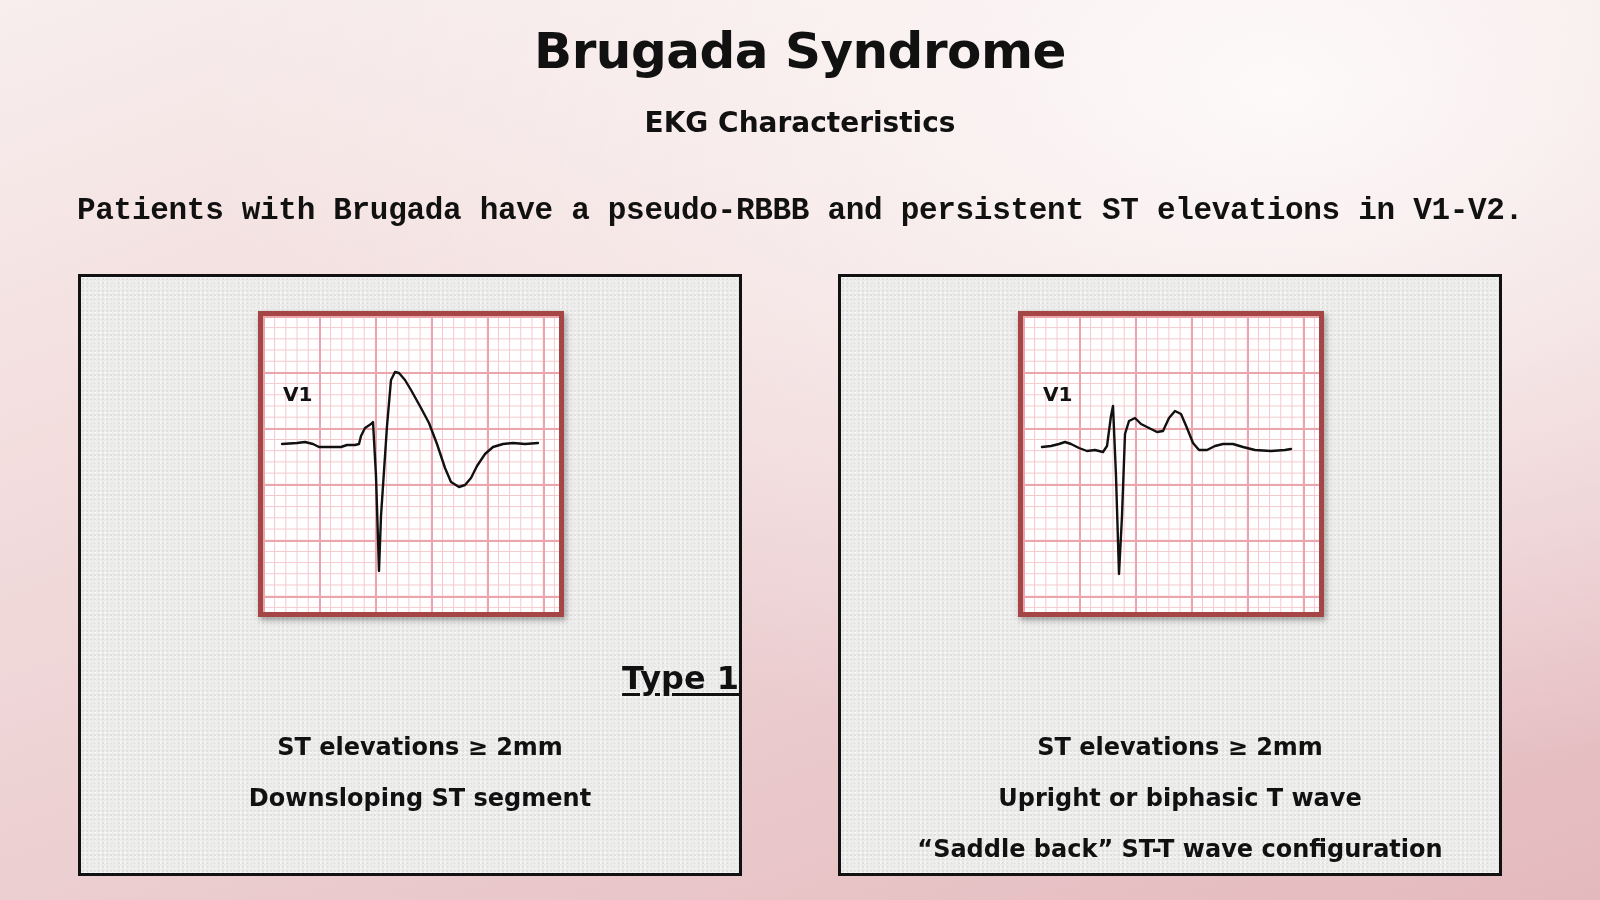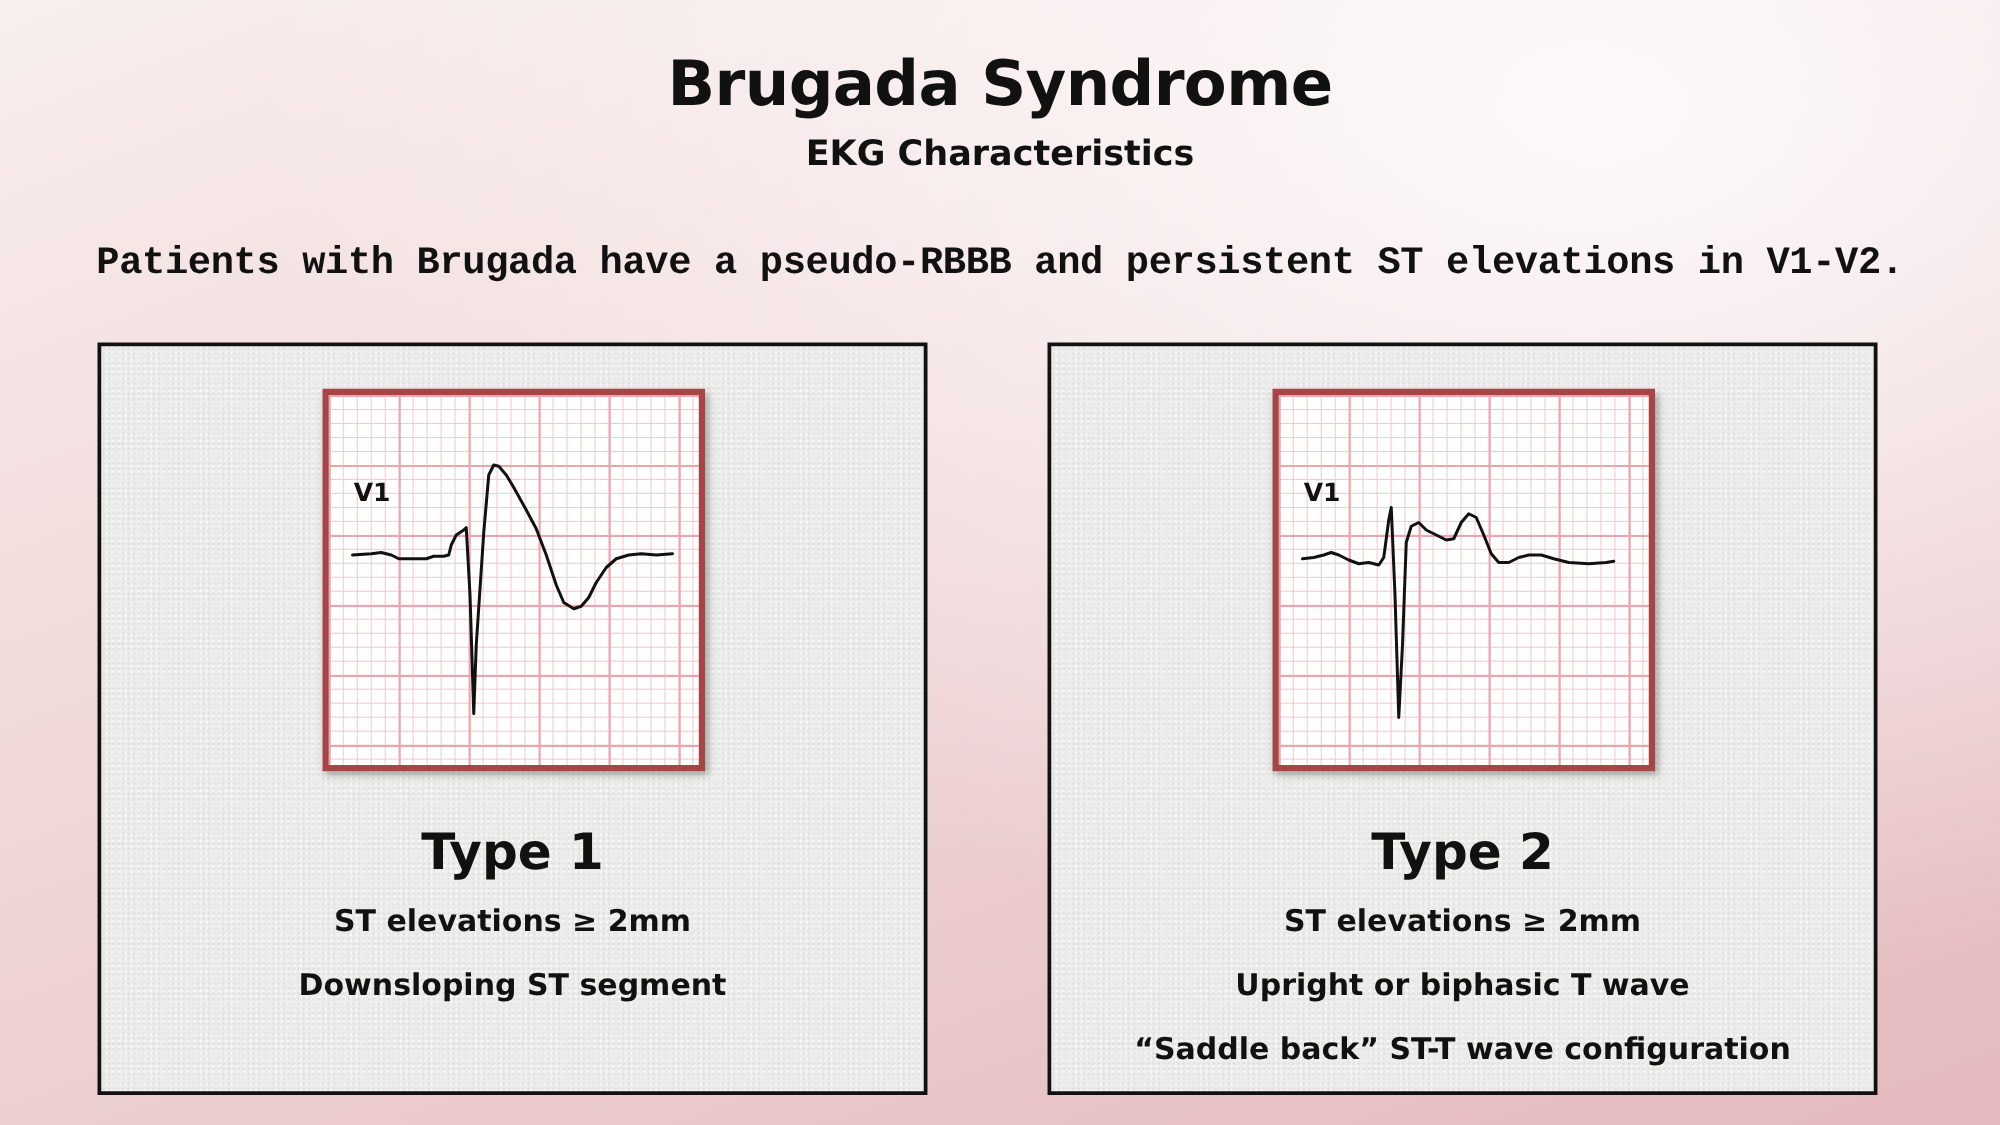--- a/index.html
+++ b/index.html
@@ -7,21 +7,21 @@
     width: 1600px; height: 900px; overflow: hidden; position: relative;
     background: linear-gradient(160deg, #f8eeee 0%, #f3dede 30%, #eccfd1 60%, #e4b9bd 100%);
     font-family: "DejaVu Sans", sans-serif;
     color: #111;
   }
   .slide-bg-overlay {
     position: absolute; inset: 0;
     background: radial-gradient(ellipse at 80% 10%, rgba(255,255,255,0.85), rgba(255,255,255,0) 60%);
   }
   .title {
-    position: absolute; top: 38px; left: 0; width: 1600px; text-align: center;
+    position: absolute; top: 22px; left: 0; width: 1600px; text-align: center;
     font-size: 50px; font-weight: bold; letter-spacing: -0.5px;
   }
   .subtitle {
     position: absolute; top: 106px; left: 0; width: 1600px; text-align: center;
     font-size: 28px; font-weight: bold;
   }
   .lead {
     position: absolute; top: 193px; left: 0; width: 1600px; text-align: center;
     font-size: 31px; font-weight: bold; letter-spacing: -0.3px; font-family: Liberation Mono, monospace;
   }
@@ -49,26 +49,26 @@
       linear-gradient(90deg, #f4c6cb 1px, transparent 1px);
     background-size: 56px 56px, 56px 56px, 11.2px 11.2px, 11.2px 11.2px;
     background-position: 0 0;
   }
   .ekg svg { position: absolute; left: 0; top: 0; }
   .lead-label {
     position: absolute; top: 66px; left: 20px;
     font-size: 20px; font-weight: bold;
   }
   .type-heading {
-    position: absolute; top: 382px; left: 0; width: 100%; text-align: center;
-    font-size: 40px; font-weight: bold; 
+    position: absolute; top: 382px; left: 0; width: 100%; text-align: right;
+    font-size: 32px; font-weight: bold; text-decoration: underline;
     text-underline-offset: 4px;
   }
   .criteria {
-    position: absolute; top: 448px; left: 0; width: 100%; margin: 0; padding: 0;
+    position: absolute; top: 448px; left: 0; width: 100%; margin: 10px; padding: 0;
     list-style: none; text-align: center;
   }
   .criteria li {
     font-size: 24px; font-weight: bold; height: 51px; line-height: 24px;
   }
 </style>
 </head>
 <body>
 
 <div class="slide-bg-overlay"></div>
@@ -99,19 +99,18 @@
   <div class="ekg">
     <svg width="296" height="296" viewBox="0 0 296 296">
       <path d="M 19 131 L 28 130 L 36 128 L 42 126 L 48 128 L 56 132 L 64 135 L 72 134 L 80 136
                L 84 130 L 88 100 L 90 90 L 93 160 L 96 258 L 99 200 L 102 118 L 106 105 L 112 102
                L 118 108 L 126 112 L 134 116 L 140 115 L 146 102 L 152 95 L 158 98 L 164 112
                L 170 127 L 176 134 L 184 134 L 192 130 L 200 128 L 210 128 L 220 131 L 232 134
                L 248 135 L 262 134 L 268 133" fill="none" stroke="#111" stroke-width="2.4" stroke-linejoin="round" stroke-linecap="round"></path>
     </svg>
     <div class="lead-label">V1</div>
   </div>
-  <div class="type-heading">Type 2</div>
   <ul class="criteria">
     <li>ST elevations ≥ 2mm</li>
     <li>Upright or biphasic T wave</li>
     <li>“Saddle back” ST-T wave configuration</li>
   </ul>
 </div>
 
 </body></html>

